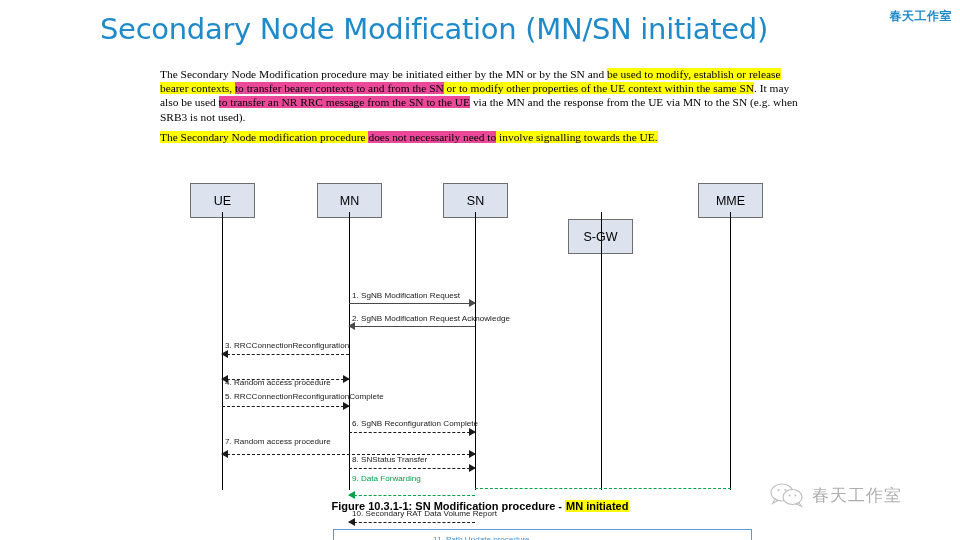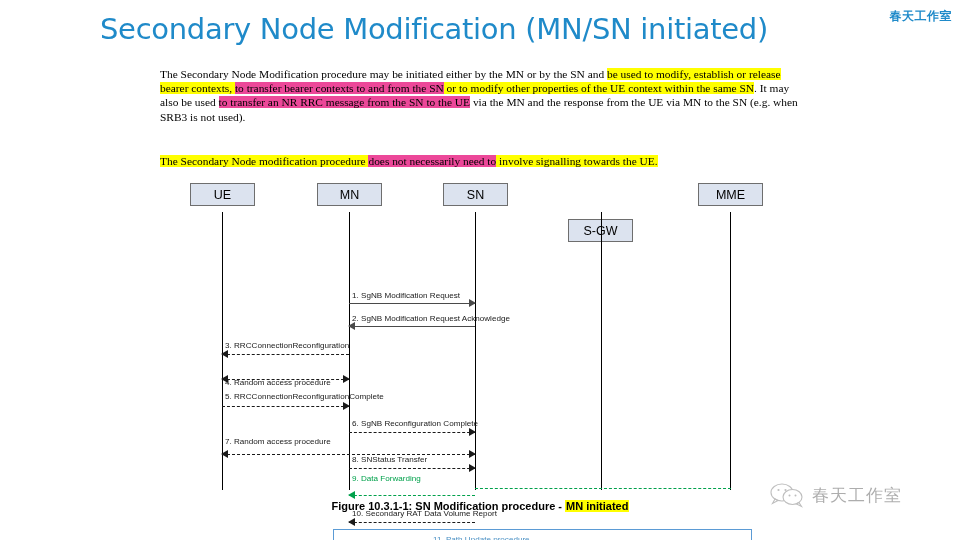--- a/index.html
+++ b/index.html
@@ -29,30 +29,30 @@
   }
 
   
   .spec-text{
     position:absolute;left:5px;width:640px;
     font-family:"Liberation Serif", serif;
     font-size:11.4px;line-height:14.2px;color:#000;
     text-align:left;
   }
   #para-1{top:9px;}
-  #para-2{top:96px;}
+  #para-2{top:72px;}
   .hl-y{background:#FFFF00;}
   .hl-g{background:#ec4899;}
 
   
   #seq{
     position:absolute;left:0px;top:125px;width:651px;height:312px;
   }
   .node-box{
-    position:absolute;top:0px;height:23px;
+    position:absolute;top:0px;height:35px;
     background:#DCE3EF;border:1px solid #6E6E6E;
     box-sizing:border-box;
     display:flex;align-items:center;justify-content:center;
     font-size:12.5px;color:#000;
   }
   .lifeline{
     position:absolute;width:1px;background:#000;top:29px;
   }
   .msg-label{
     position:absolute;font-size:8.1px;color:#1a1a1a;white-space:nowrap;

